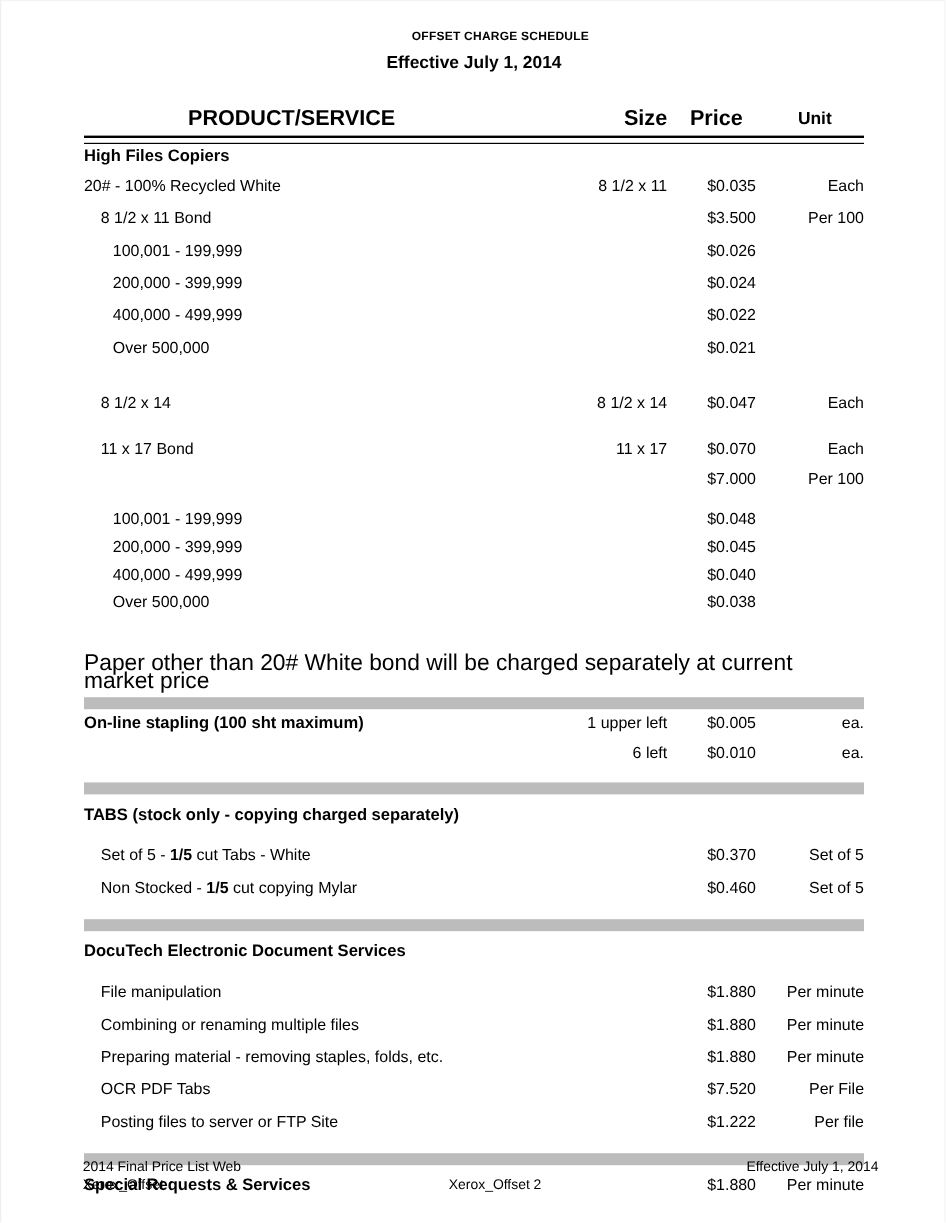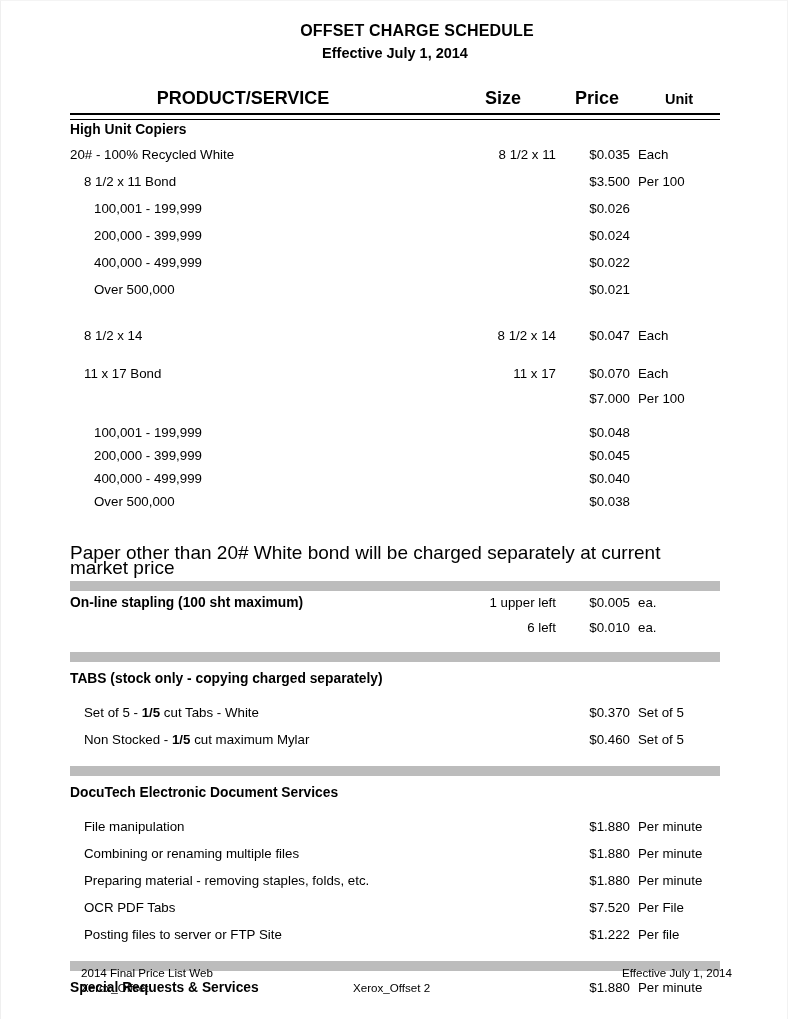--- a/index.html
+++ b/index.html
@@ -30,21 +30,21 @@
     width: 788px;
     padding: 0;
   }
 
   
   .title-block {
     text-align: center;
     padding-top: 19px;
   }
   .doc-title {
-    font-size: 16px;
+    font-size: 10px;
     font-weight: bold;
     letter-spacing: 0.2px;
     line-height: 22px;
     margin-left: 44px;
   }
   .doc-subtitle {
     font-size: 14.5px;
     font-weight: bold;
     line-height: 22px;
   }
@@ -65,21 +65,21 @@
   table.schedule col.c-price { width: 82px;  }
   table.schedule col.c-unit  { width: 82px;  }
 
   thead th {
     font-size: 18px;
     font-weight: bold;
     padding: 0 0 4px 0;
     vertical-align: bottom;
   }
   th.h-desc  { text-align: center; padding-right: 34px; }
-  th.h-size  { text-align: center; }
+  th.h-size  { text-align: right; }
   th.h-price { text-align: center; }
   th.h-unit  { text-align: center; font-size: 14.5px; padding-bottom: 6px; }
 
   tr.rule-row td {
     padding: 0;
     height: 5px;
   }
   .dbl-rule {
     height: 4px;
     border-top: 2px solid #000;
@@ -90,21 +90,21 @@
 
   td {
     font-size: 13.3px;
     line-height: 15px;
     padding: 0;
     vertical-align: top;
   }
   td.desc  { text-align: left; }
   td.size  { text-align: right; }
   td.price { text-align: right;  padding-right: 8px; }
-  td.unit  { text-align: left; }
+  td.unit  { text-align: right; }
 
   tr.row td { height: 23px; padding-top: 4px; }
   tr.row.tight td { height: 21px; padding-top: 2px; }
   tr.row.loose td { height: 30px; padding-top: 9px; }
 
   .bold { font-weight: bold; }
   .section-head { font-weight: bold; font-size: 13.8px; }
 
   .i0 { padding-left: 0px; }
   .i1 { padding-left: 14px; }
@@ -142,25 +142,24 @@
     width: 788px;
     height: 50px;
     font-size: 11.6px;
     line-height: 15px;
   }
   .footer .f-left {
     position: absolute;
     left: 68px;
     top: 6px;
     text-align: left;
-    margin-left: 12px;
   }
   .footer .f-center {
     position: absolute;
-    left: 352px;
+    left: 373px;
     top: 21px;
   }
   .footer .f-right {
     position: absolute;
     right: 57px;
     top: 6px;
     text-align: right;
   }
 </style>
 </head>
@@ -192,21 +191,21 @@
         </thead>
         <tbody>
 
           <tr class="rule-row">
             <td colspan="4">
                 <div class="dbl-rule"></div>
               </td>
           </tr>
 
           <tr class="row tight">
-            <td class="desc i0 section-head">High Unit Copiers</td>
+            <td class="desc i0 section-head">High Files Copiers</td>
             <td class="size"></td>
             <td class="price"></td>
             <td class="unit"></td>
           </tr>
 
           <tr class="row">
             <td class="desc i0">20# - 100% Recycled White</td>
             <td class="size">8 1/2 x 11</td>
             <td class="price">$0.035</td>
             <td class="unit">Each</td>
@@ -343,21 +342,21 @@
             <td class="unit"></td>
           </tr>
 
           <tr class="row">
             <td class="desc i1"><span>Set of 5   -  </span><span class="bold">1/5</span><span> cut Tabs - White</span></td>
             <td class="size"></td>
             <td class="price">$0.370</td>
             <td class="unit">Set of 5</td>
           </tr>
           <tr class="row">
-            <td class="desc i1"><span>Non Stocked - </span><span class="bold">1/5</span><span> cut maximum Mylar</span></td>
+            <td class="desc i1"><span>Non Stocked - </span><span class="bold">1/5</span><span> cut copying Mylar</span></td>
             <td class="size"></td>
             <td class="price">$0.460</td>
             <td class="unit">Set of 5</td>
           </tr>
 
           <tr class="spacer-sm">
               <td colspan="4"></td>
             </tr>
 
           <tr class="grayband">

